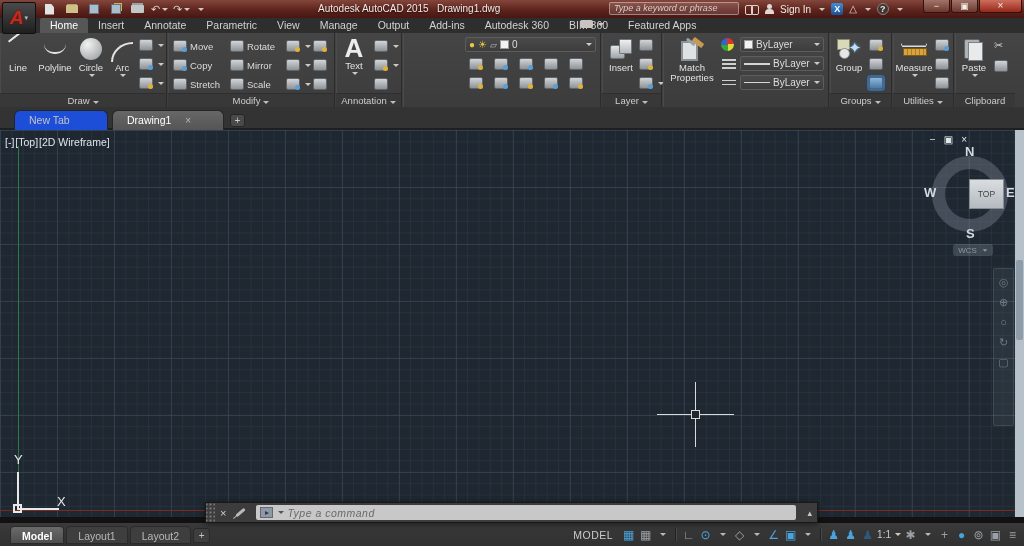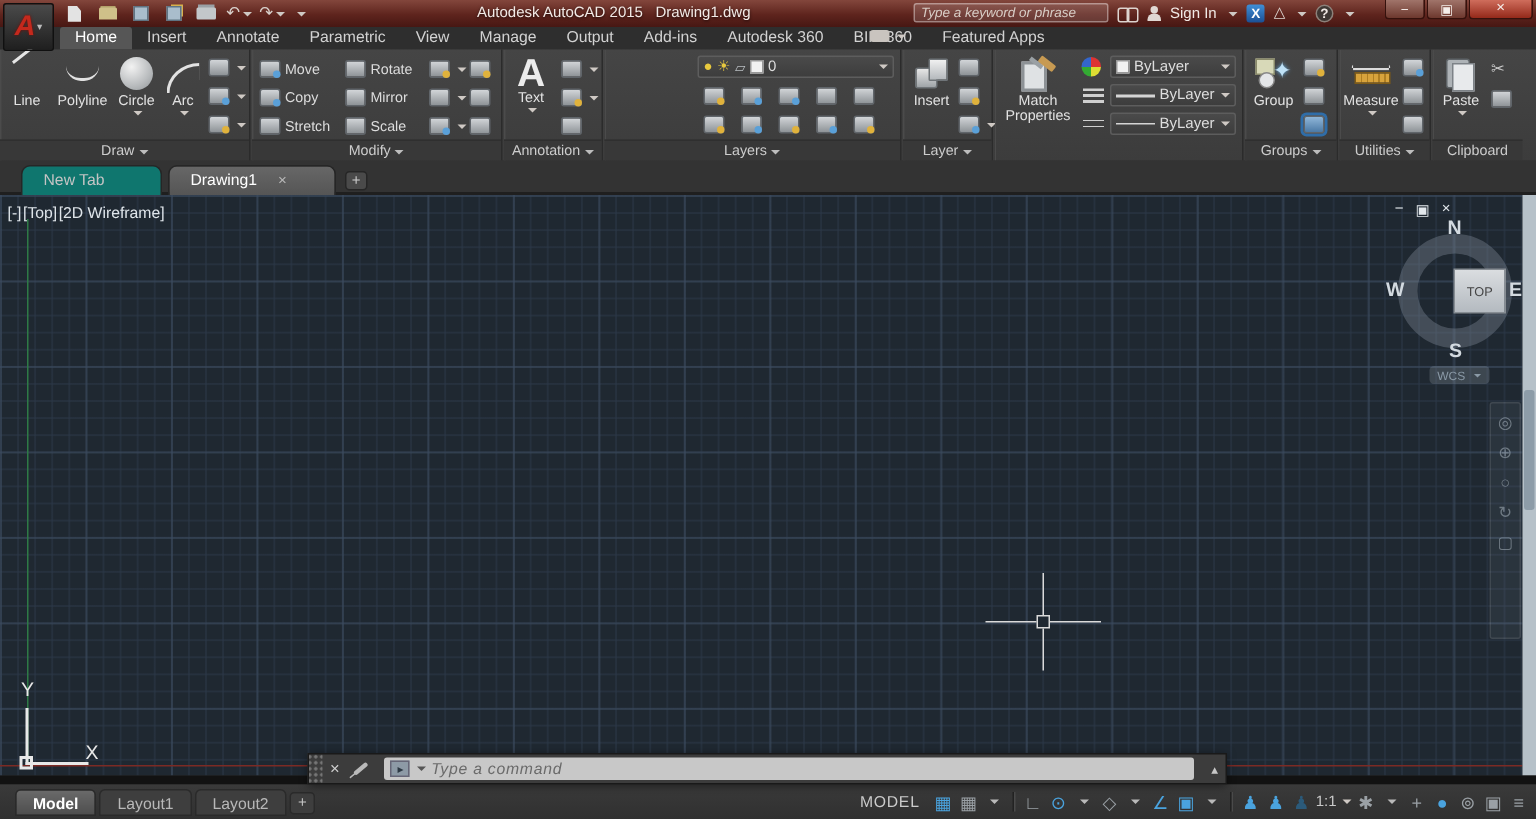--- a/index.html
+++ b/index.html
@@ -100,21 +100,21 @@
   .swatch{width:9px;height:9px;background:#f2f2f2;border:1px solid #999}
   .lineb{width:34px;height:1px;background:#d5d5d5}
   .cwheel{width:13px;height:13px;border-radius:50%;background:conic-gradient(#d33 0 25%,#dd3 25% 50%,#3a3 50% 75%,#36c 75% 100%)}
   .lw{width:14px;height:10px;background:repeating-linear-gradient(180deg,#cfcfcf 0 2px,transparent 2px 4px)}
   .lt{width:14px;height:8px;background:repeating-linear-gradient(180deg,#cfcfcf 0 1px,transparent 1px 4px)}
   .ybulb{color:#e8c93e;font-size:10px;line-height:10px}
   .ysun{color:#e8c93e;font-size:10px;line-height:10px}
 
   
   .filetabs{position:absolute;left:0;top:107px;width:1024px;height:23px;background:#333;border-bottom:2px solid #1f1f1f}
-  .ftab{position:absolute;top:3px;height:20px;padding:3px 14px 0;font-size:10.5px;color:#c4c4c4;background:#0f766e;
+  .ftab{position:absolute;top:3px;height:20px;padding:3px 14px 0;font-size:10.5px;color:#c4c4c4;background:#1d4ed8;
     border-radius:6px 6px 0 0;border:1px solid #262626;border-bottom:none}
   .ftab.active{background:linear-gradient(180deg,#676767,#555);color:#fff}
   .ftab .x{margin-left:14px;color:#b9b9b9;font-size:10px}
   .fplus{position:absolute;left:230px;top:7px;width:15px;height:13px;background:#4a4a4a;border:1px solid #262626;
     border-radius:3px;color:#ccc;font-size:10px;text-align:center;line-height:12px}
 
   
   .canvas{position:absolute;left:0;top:130px;width:1015px;height:387px;background:#1f2831;overflow:hidden;cursor:crosshair;
     background-image:
       linear-gradient(rgba(62,78,98,.5) 1px,transparent 1px),
@@ -388,21 +388,20 @@
         <span class="mi"></span>
         <span class="mi"></span>
       </div>
       <div class="srow" style="left:66px;top:44px;gap:11px">
         <span class="mi warm"></span>
         <span class="mi cool"></span>
         <span class="mi warm"></span>
         <span class="mi cool"></span>
         <span class="mi warm"></span>
       </div>
-      <div class="plabel"><span>Layers</span><span class="smcaret"></span></div>
     </div>
 
     <div class="panel" style="left:602px;width:60px">
       <div class="big" style="left:4px;top:3px;width:30px">
         <span class="ico28">
             <span class="i-insert"></span>
           </span>
         <span>Insert</span>
       </div>
       <div class="srow" style="left:37px;top:6px">

